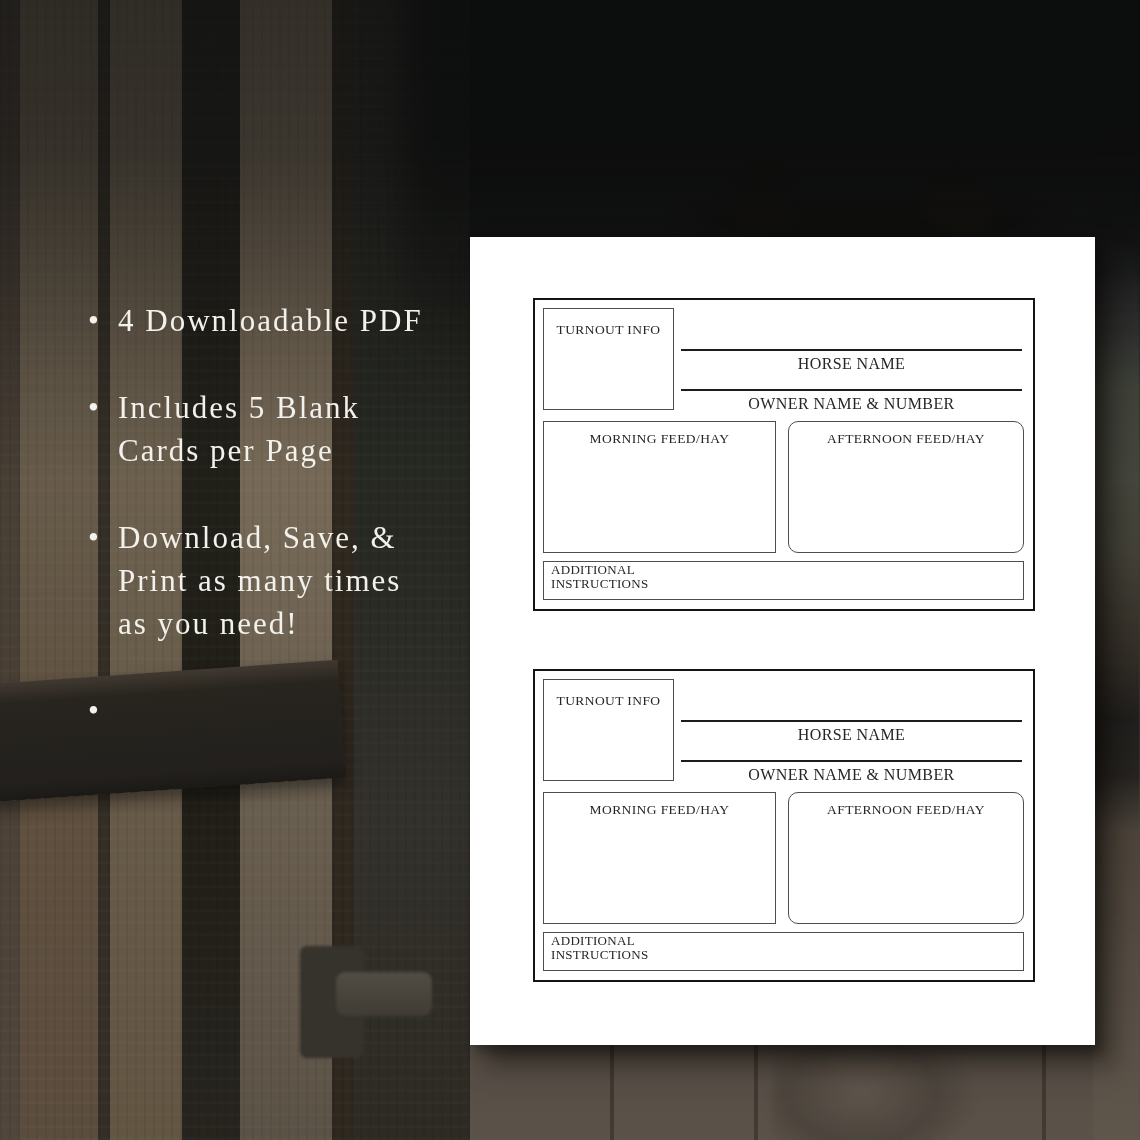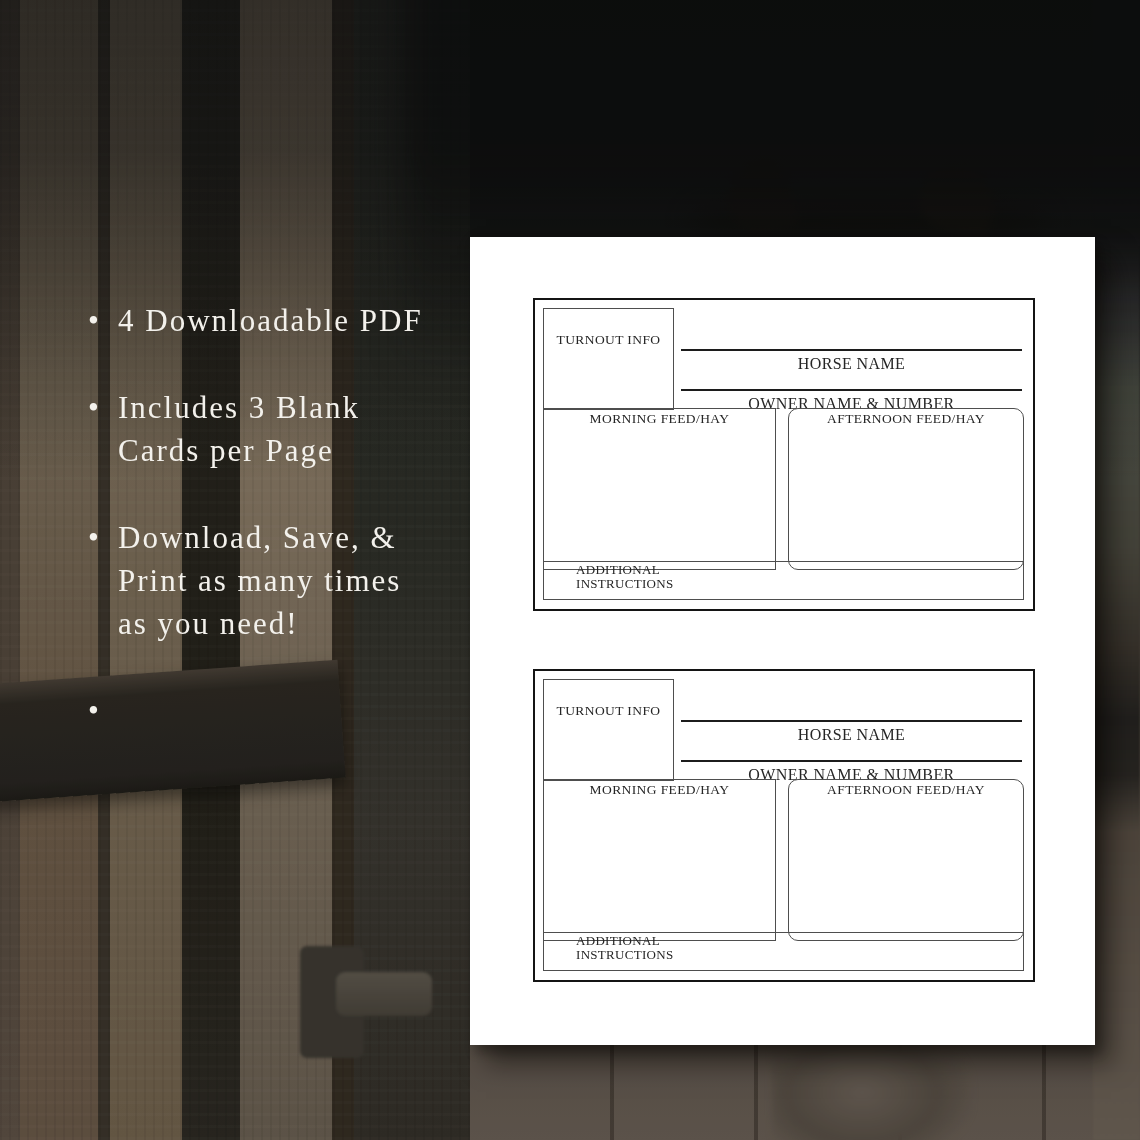--- a/index.html
+++ b/index.html
@@ -60,32 +60,32 @@
   .features .dot{position:absolute;left:0;top:0;letter-spacing:0;}
   .bullet-text{white-space:pre-line;}
 
   
   .page{position:absolute;left:470px;top:237px;width:625px;height:808px;background:#ffffff;z-index:5;
     box-shadow:16px 18px 24px rgba(8,6,4,.5),5px 7px 10px rgba(8,6,4,.32);}
   .card{position:absolute;left:63px;width:502px;height:313px;border:2px solid #141414;background:#fff;}
   .card.c1{top:61px;}
   .card.c2{top:432px;}
   .turnout-box{position:absolute;left:8px;top:8px;width:131px;height:102px;border:1.5px solid #4e4e4e;
-    text-align:center;padding-top:21px;}
+    text-align:center;padding-top:11px;}
   .box-label,.line-label{font-size:13.5px;letter-spacing:.4px;color:#262626;}
   .rule{position:absolute;left:146px;width:341px;height:2px;background:#1c1c1c;}
   .rule1{top:49px;} .rule2{top:89px;}
   .line-label{position:absolute;left:146px;width:341px;text-align:center;font-size:16px;}
   .horse-label{top:55px;} .owner-label{top:95px;}
-  .feed-box{position:absolute;top:108px;height:162px;border:1.5px solid #4e4e4e;text-align:center;}
+  .feed-box{position:absolute;top:121px;height:132px;border:1.5px solid #4e4e4e;text-align:center;padding-top:7px;}
   .feed-morning{left:8px;width:233px;}
   .feed-afternoon{left:253px;width:236px;border-radius:10px;}
   .additional-box{position:absolute;left:8px;top:261px;width:481px;height:39px;border:1.5px solid #4e4e4e;}
   .additional-label{position:absolute;left:7px;top:1px;font-size:13px;line-height:14px;letter-spacing:.3px;
-    color:#262626;white-space:pre-line;margin-left:25px;}
+    color:#262626;white-space:pre-line;}
 </style>
 </head>
 <body>
 
 <div id="stage">
 
   <div class="bg-left">
     <div class="band b0"></div>
     <div class="band b1"></div>
     <div class="band b2"></div>
@@ -111,21 +111,21 @@
   <div class="shade-global"></div>
 
 
   <ul class="features">
     <li>
       <span class="dot">•</span>
       <span class="bullet-text">4 Downloadable PDF</span>
     </li>
     <li>
       <span class="dot">•</span>
-      <span class="bullet-text">Includes 3 Blank
+      <span class="bullet-text">Includes 5 Blank
 Cards per Page</span>
     </li>
     <li>
       <span class="dot">•</span>
       <span class="bullet-text">Download, Save, &amp;
 Print as many times
 as you need!</span>
     </li>
     <li>
       <span class="dot">•</span>

